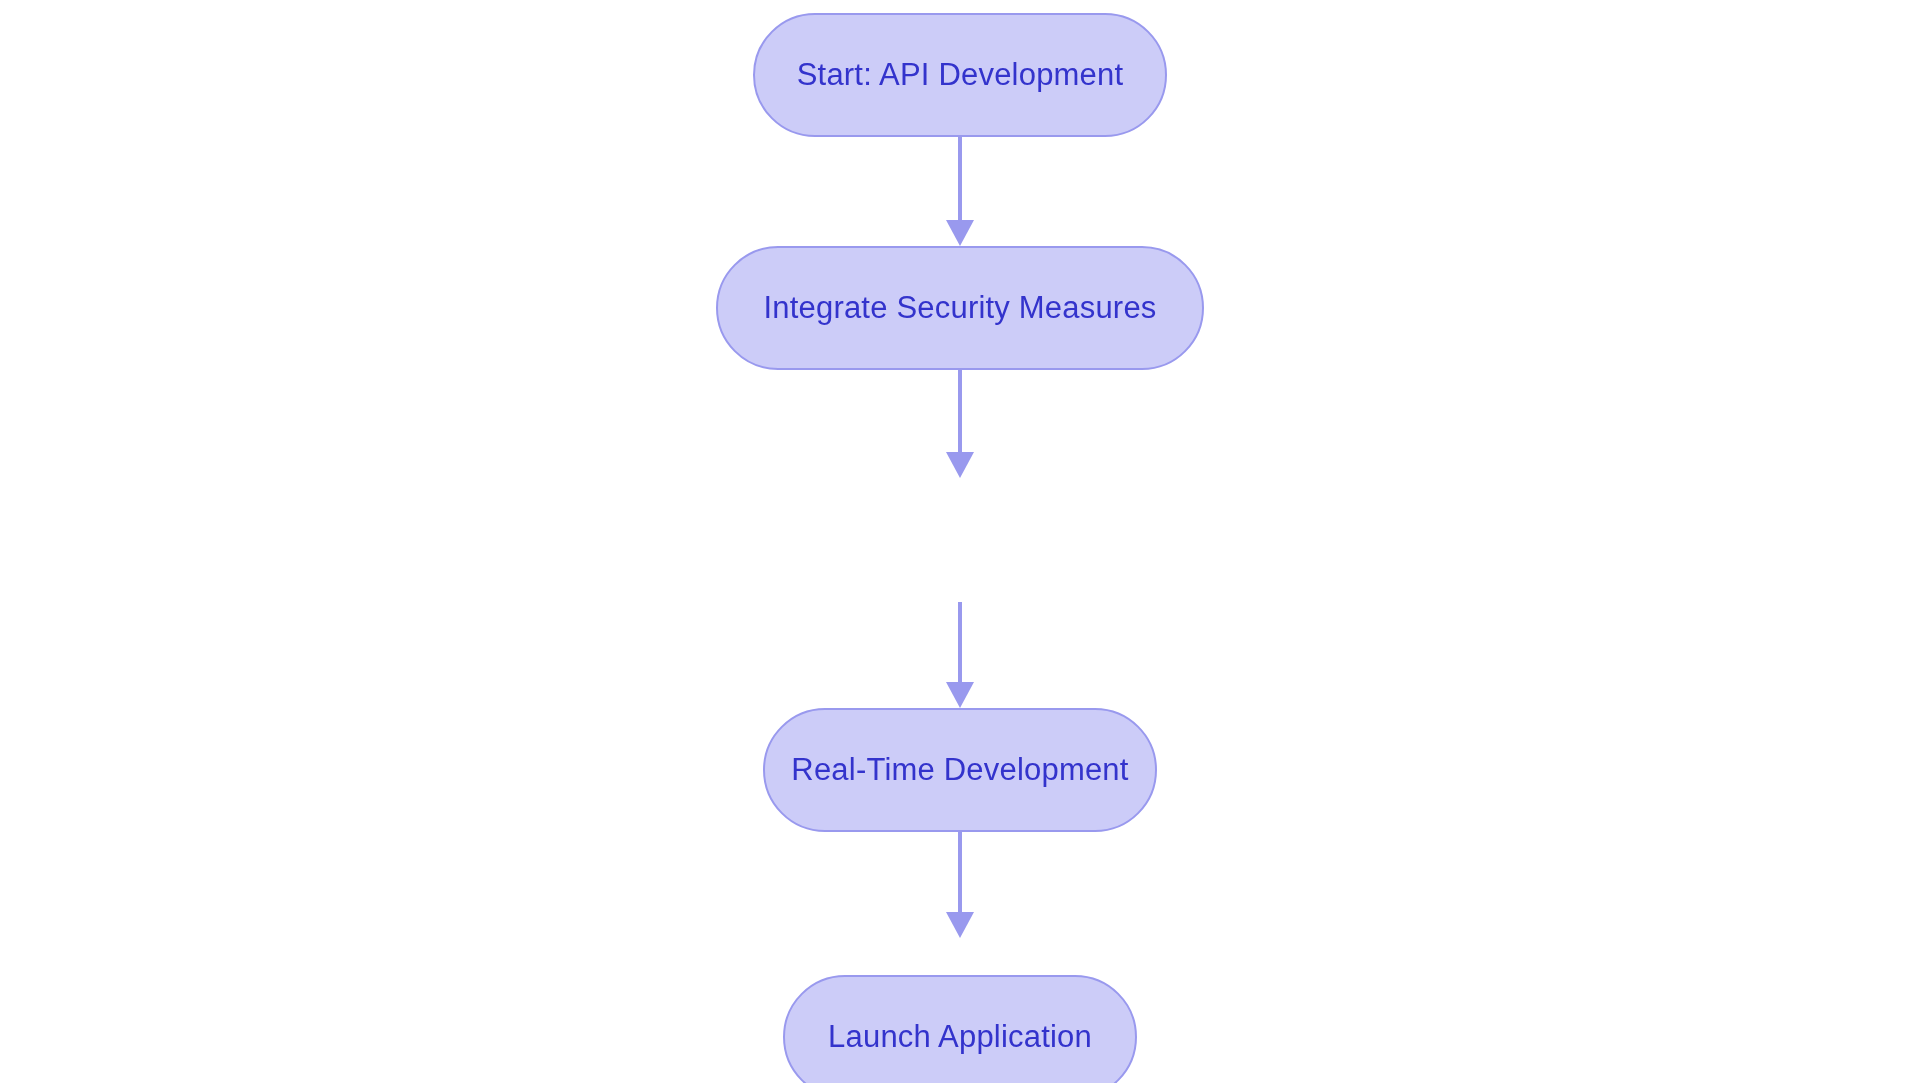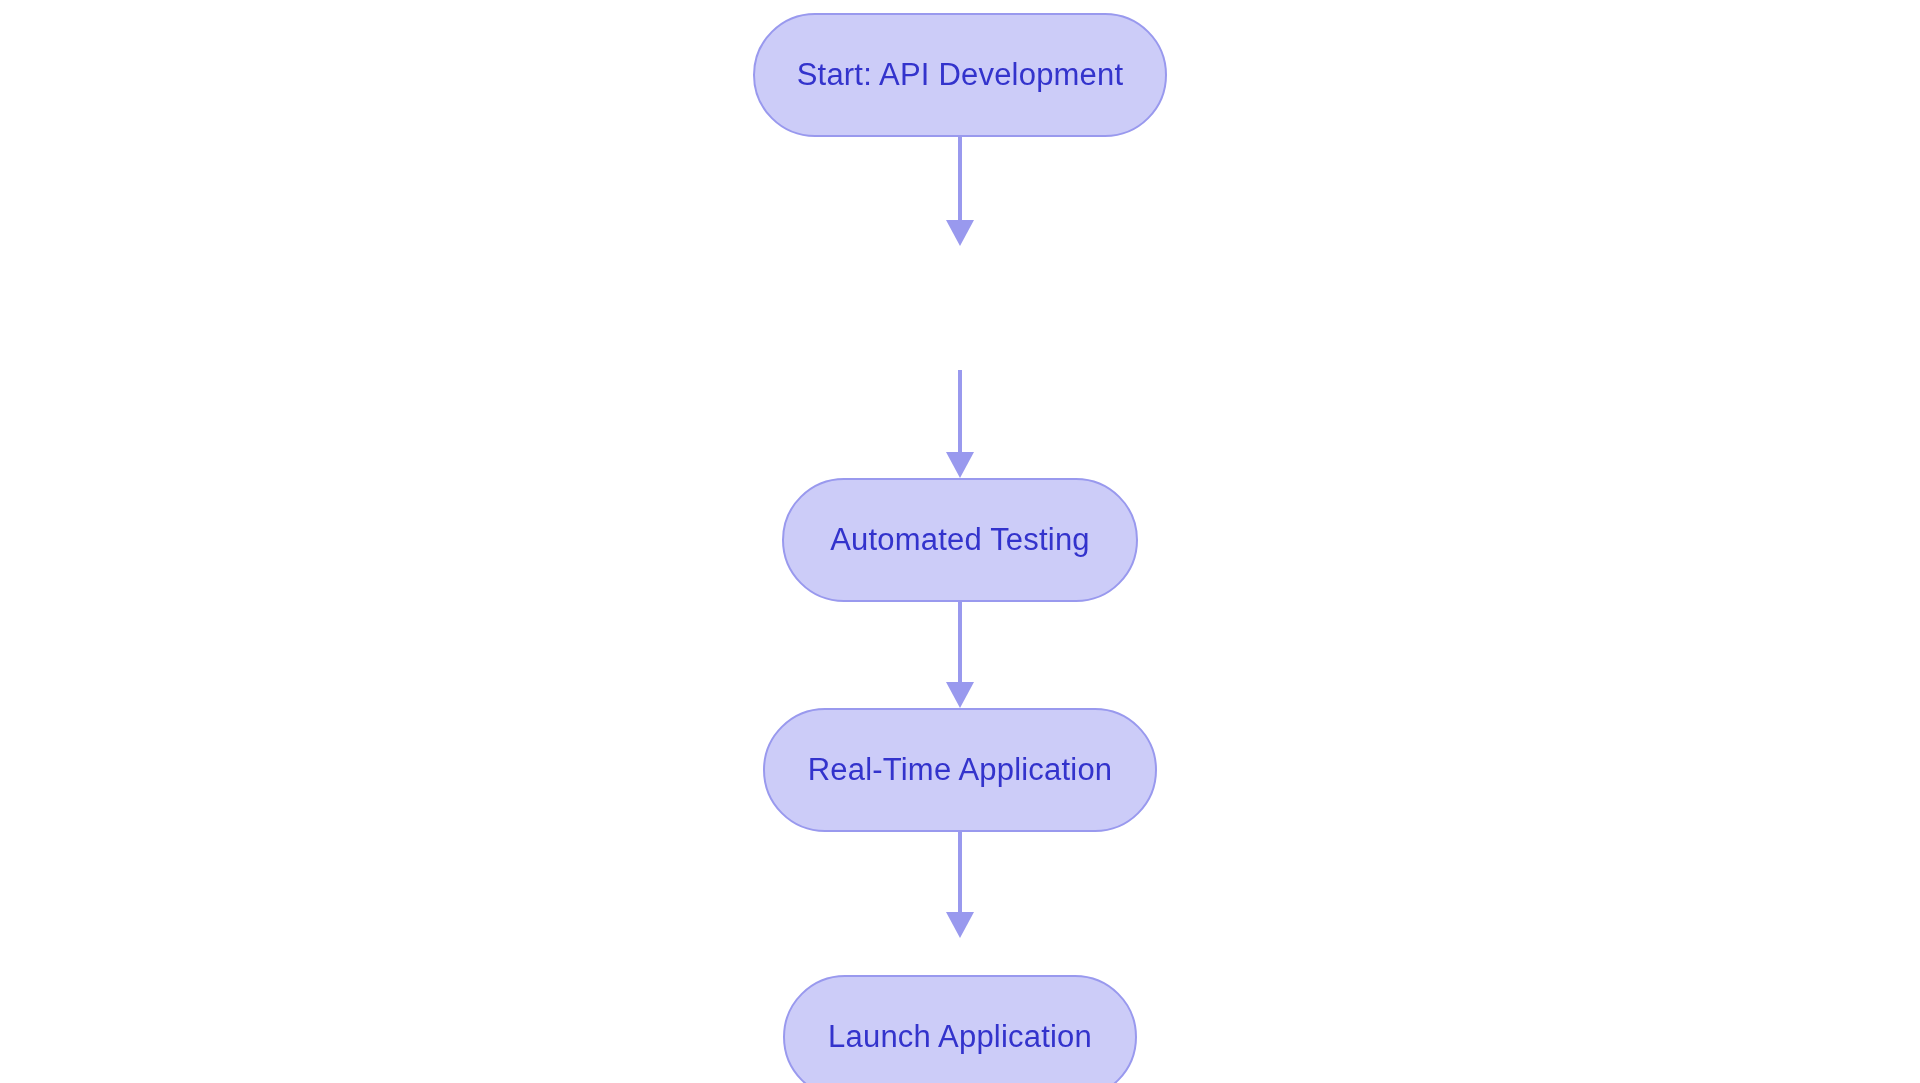--- a/index.html
+++ b/index.html
@@ -73,22 +73,22 @@
       <div class="edge-line" style="height: 84px; background: rgb(153, 153, 238);"></div>
       <div class="edge-arrow" style="top: 80px; border-top-color: rgb(153, 153, 238);"></div>
     </div>
     <div class="edge" style="left: 960px; top: 832px;">
       <div class="edge-line" style="height: 84px; background: rgb(153, 153, 238);"></div>
       <div class="edge-arrow" style="top: 80px; border-top-color: rgb(153, 153, 238);"></div>
     </div>
     <div class="node" style="left: 753px; top: 13px; width: 414px; height: 124px; background: rgb(204, 204, 248); border-color: rgb(153, 153, 238); color: rgb(51, 51, 204);">
       <span>Start: API Development</span>
     </div>
-    <div class="node" style="left: 782px; top: 478px; width: 356px; height: 124px; background: rgb(204, 204, 248); border-color: rgb(153, 153, 238); color: rgb(51, 51, 204);">
-      <span>Automated Testing</span>
+    <div class="node" style="left: 716px; top: 246px; width: 488px; height: 124px; background: rgb(204, 204, 248); border-color: rgb(153, 153, 238); color: rgb(51, 51, 204);">
+      <span>Integrate Security Measures</span>
     </div>
     <div class="node" style="left: 763px; top: 708px; width: 394px; height: 124px; background: rgb(204, 204, 248); border-color: rgb(153, 153, 238); color: rgb(51, 51, 204);">
-      <span>Real-Time Application</span>
+      <span>Real-Time Development</span>
     </div>
     <div class="node" style="left: 783px; top: 938px; width: 354px; height: 124px; background: rgb(204, 204, 248); border-color: rgb(153, 153, 238); color: rgb(51, 51, 204); margin-top: 37px;">
       <span>Launch Application</span>
     </div>
   </div>
 
 </body></html>

